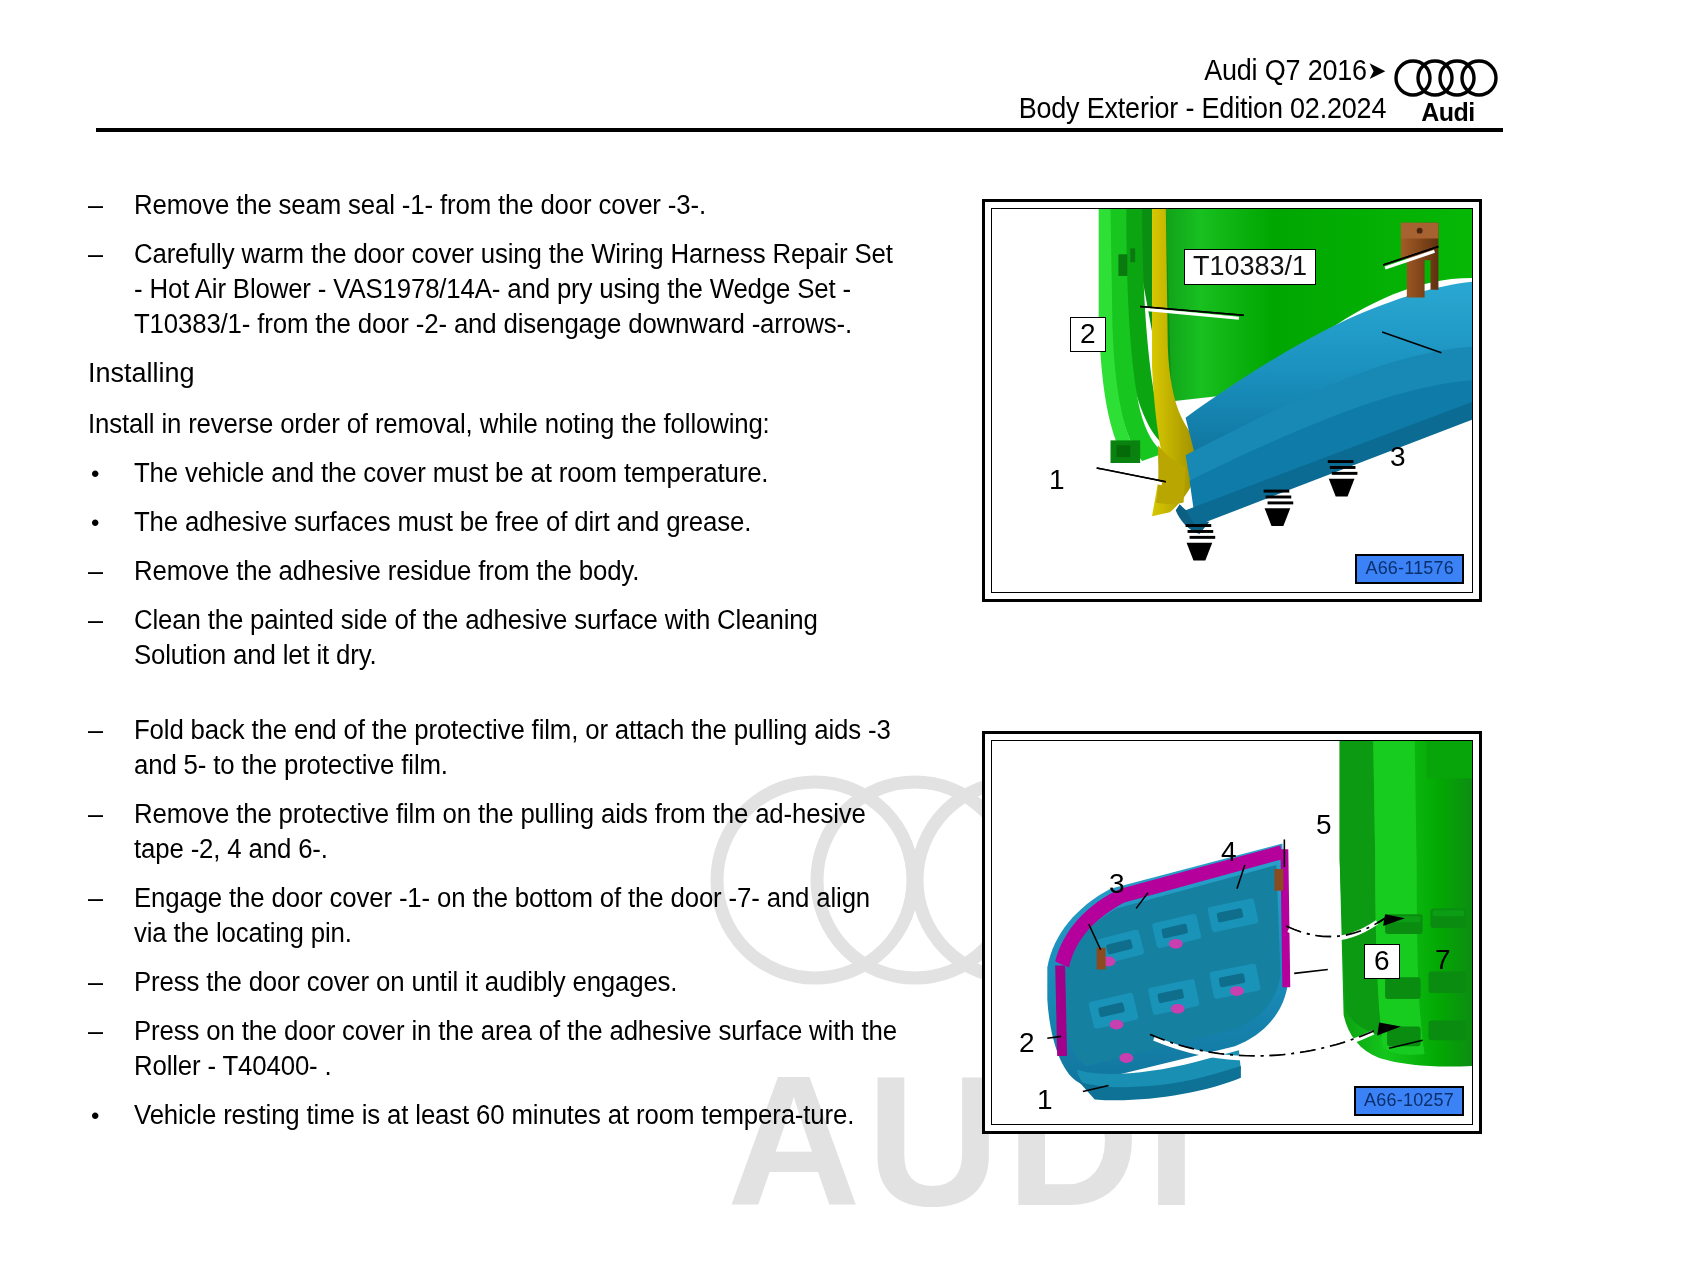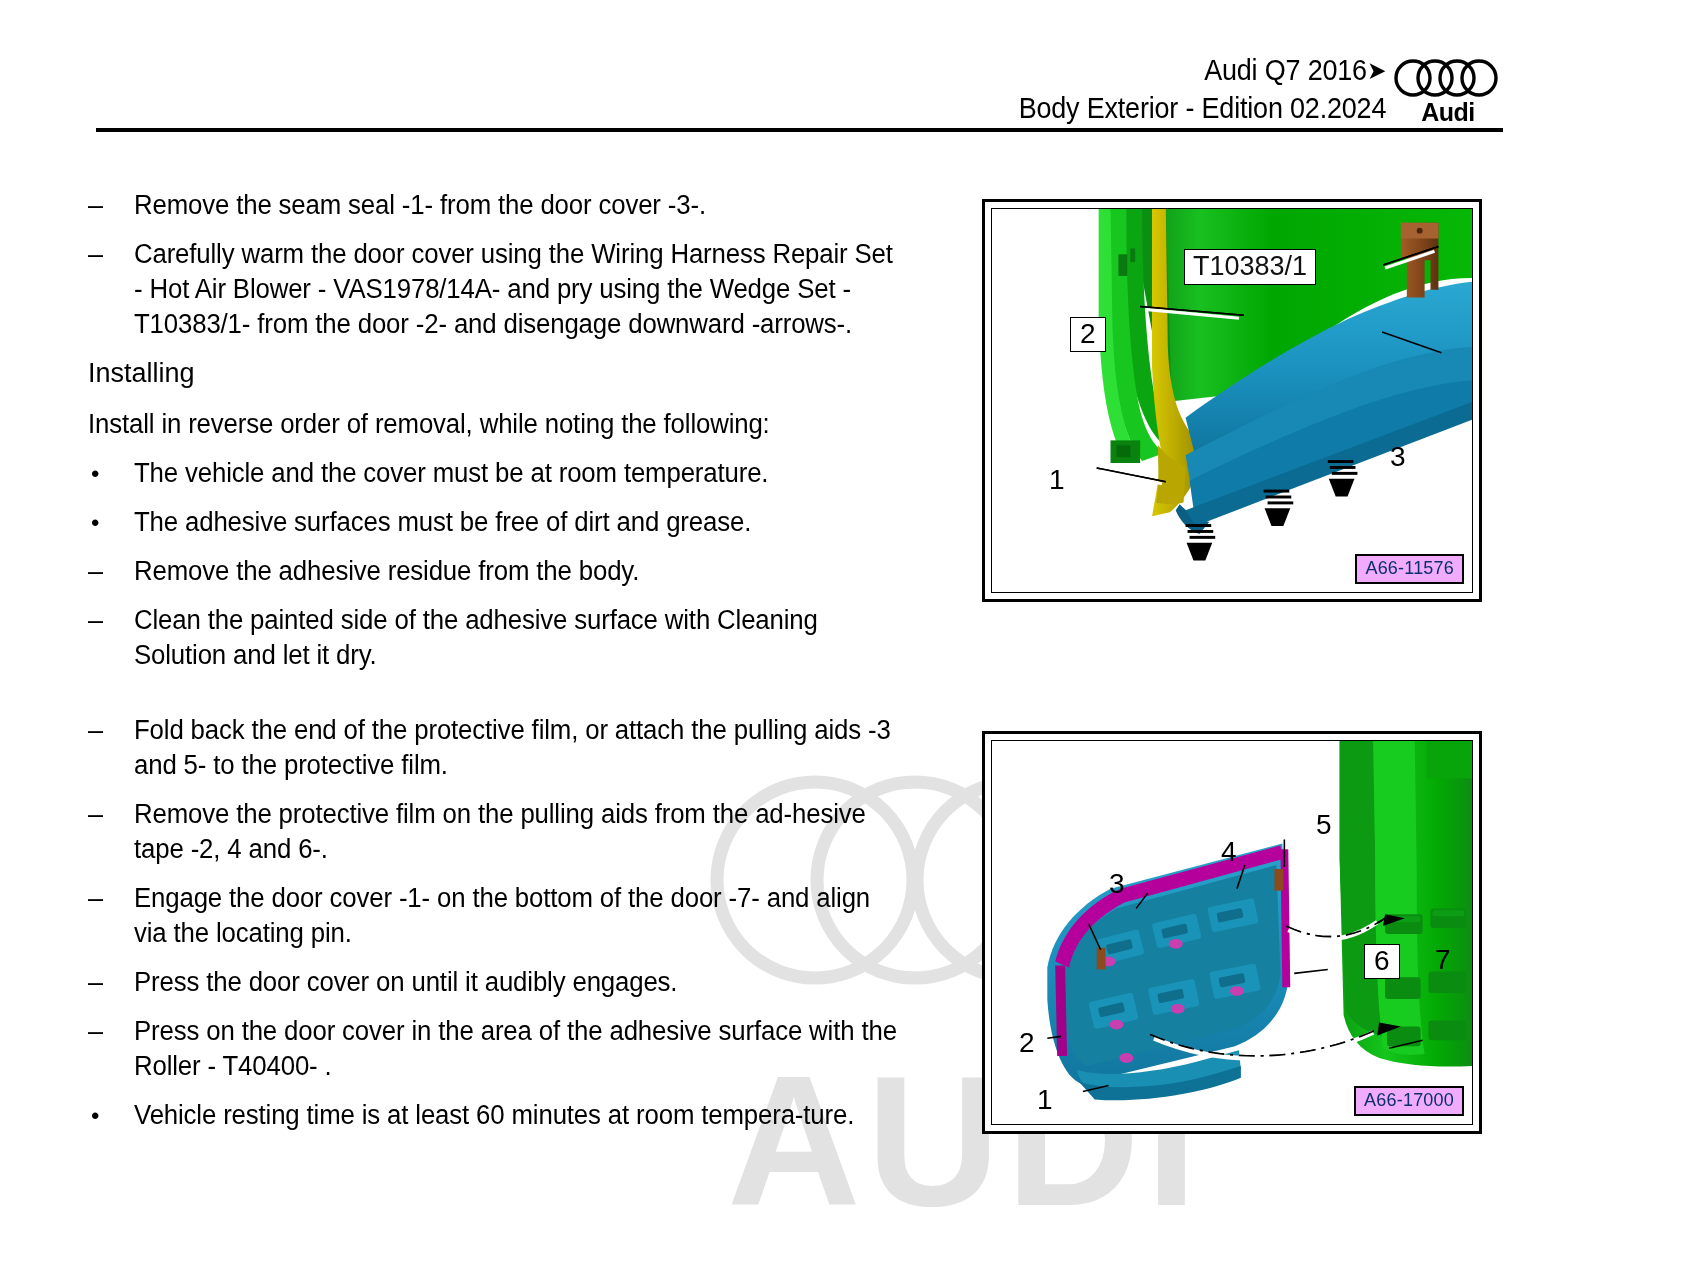--- a/index.html
+++ b/index.html
@@ -119,21 +119,21 @@
     background: #fff;
     overflow: hidden;
   }
   #figure-1 { left: 982px; top: 199px; width: 500px; height: 403px; }
   #figure-2 { left: 982px; top: 731px; width: 500px; height: 403px; }
 
   .fig-caption {
     position: absolute;
     right: 8px; bottom: 8px;
     border: 2px solid #000;
-    background: #f0abfc;
+    background: #3b82f6;
     padding: 2px 8px 3px 8px;
     font-size: 18px;
     color: #0a2f6b;
     letter-spacing: 0.2px;
     z-index: 6;
     text-align: right;
   }
 
   .callout-box {
     position: absolute;
@@ -494,17 +494,17 @@
       <div class="callout-num" style="left:117px; top:127px;">3</div>
 
       <div class="callout-num boxed" style="left:372px; top:203px;">6</div>
 
       <div class="callout-num" style="left:443px; top:203px;">7</div>
 
       <div class="callout-num" style="left:27px; top:286px;">2</div>
 
       <div class="callout-num" style="left:45px; top:343px;">1</div>
 
-      <div class="fig-caption">A66-17000</div>
+      <div class="fig-caption">A66-10257</div>
     </div>
   </div>
 
 </div>
 
 </body></html>

